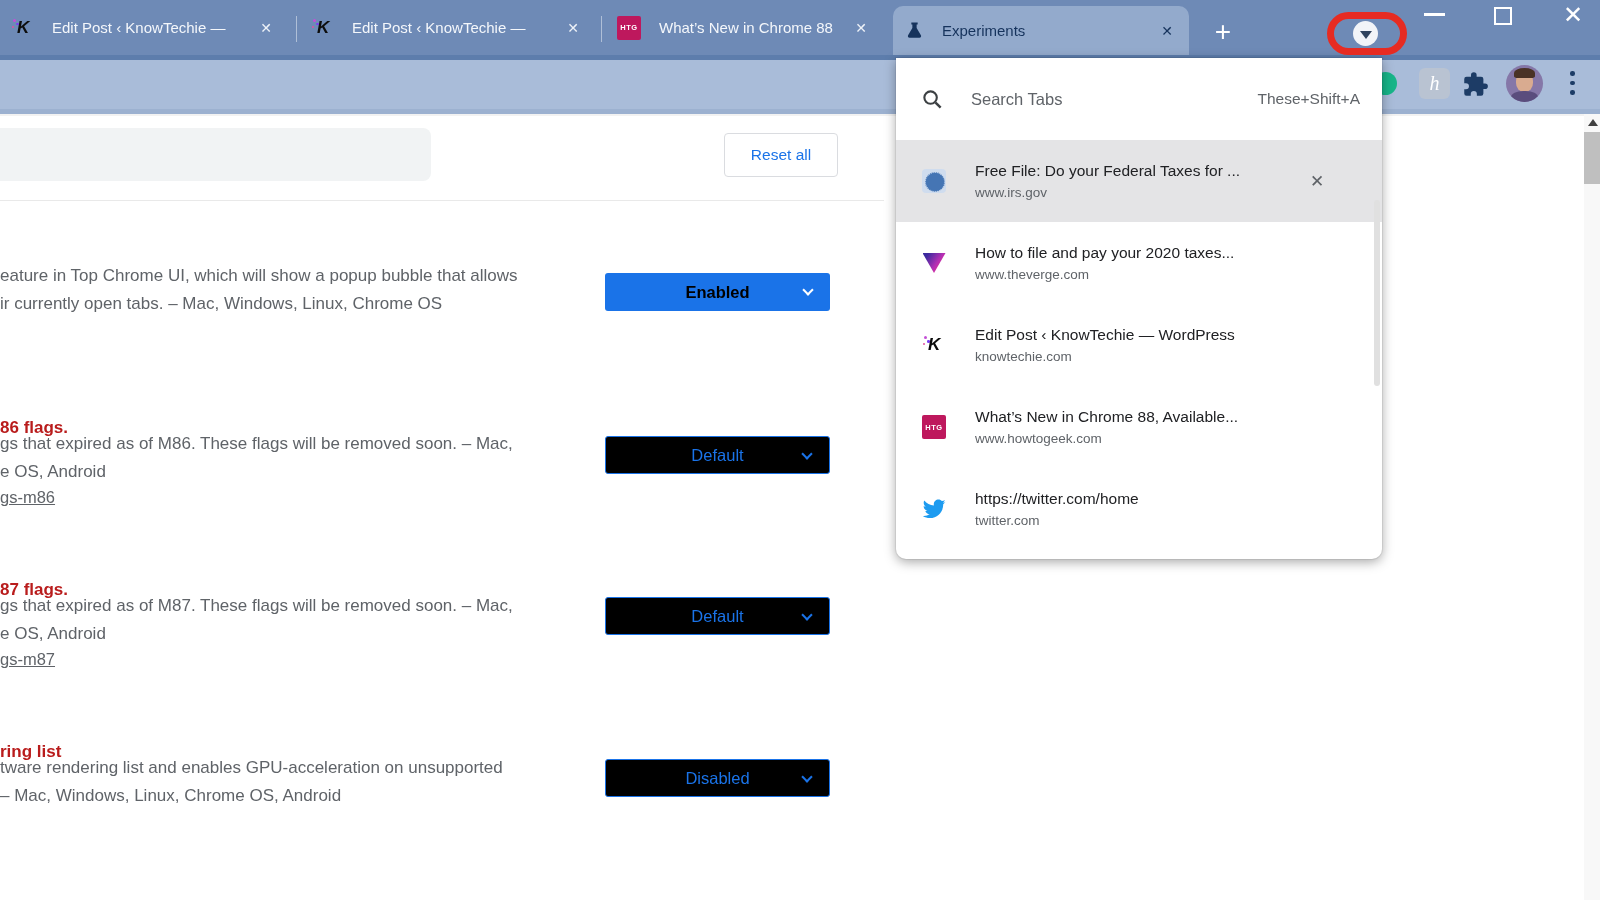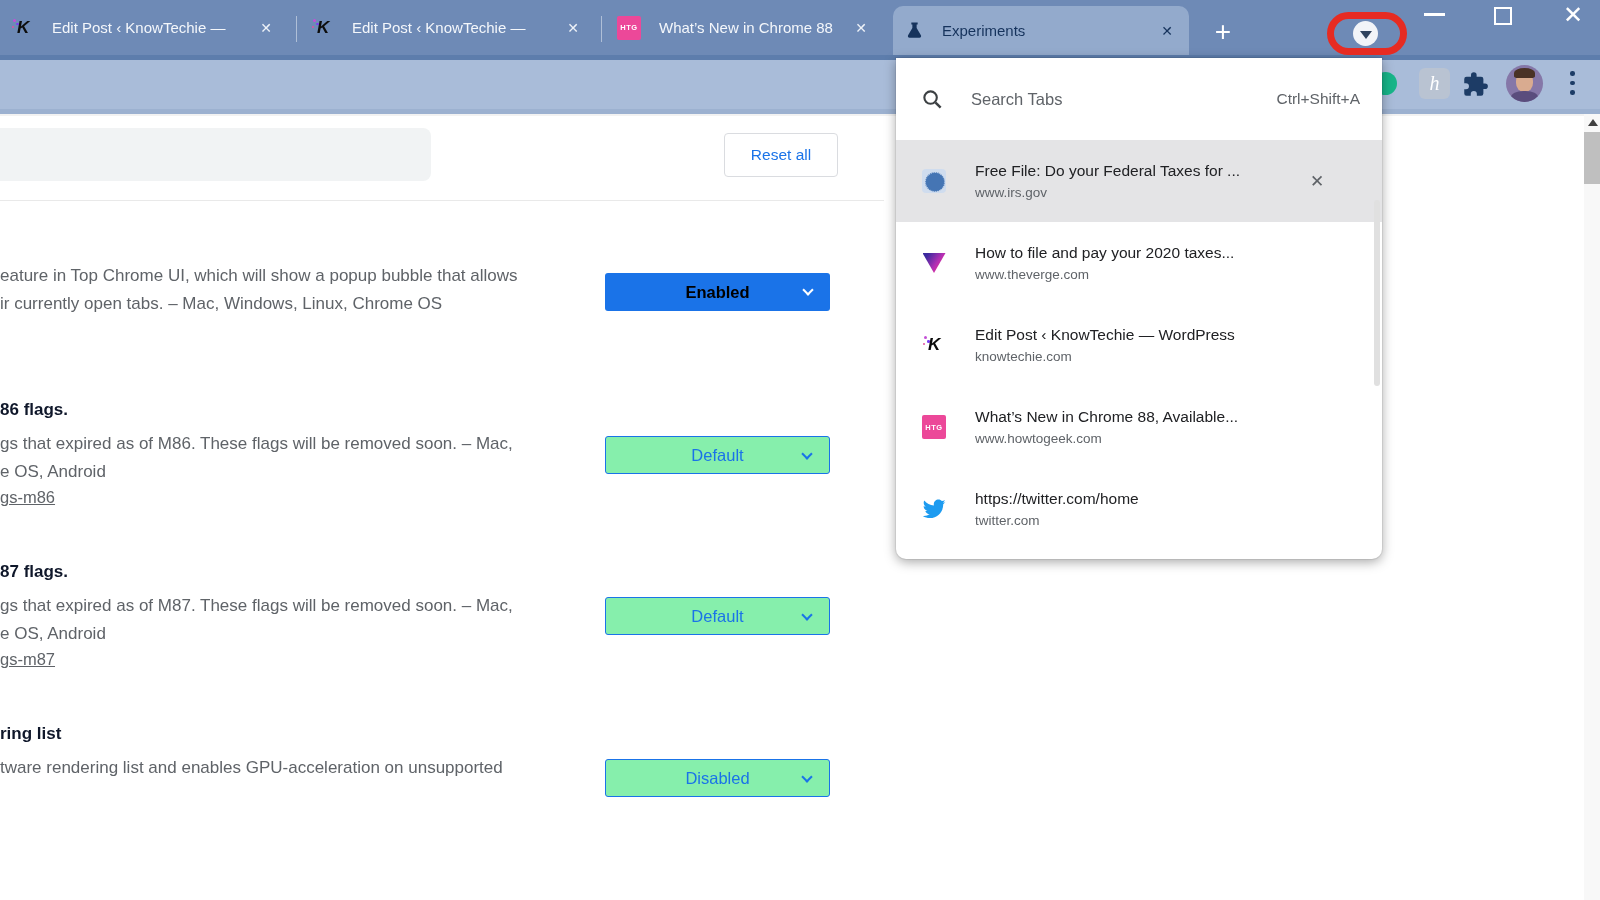--- a/index.html
+++ b/index.html
@@ -58,30 +58,30 @@
 
   
   .flags-search { position:absolute; left:-34px; top:128px; width:465px; height:53px;
       background:#f1f3f4; border-radius:8px; }
   .reset-all { position:absolute; left:724px; top:133px; width:114px; height:44px; background:#fff;
       border:1px solid #dadce0; border-radius:4px; color:#1a73e8; font-size:15.5px;
       display:flex; align-items:center; justify-content:center; }
   .page-divider { position:absolute; left:0; top:200px; width:884px; height:1px; background:#e9e9e9; }
 
   .flag-desc { position:absolute; left:0; width:600px; font-size:17px; line-height:27.5px; color:#5f6368; }
-  .flag-head { position:absolute; left:0; font-size:17px; font-weight:bold; color:#0f172a; }
+  .flag-head { position:absolute; left:0; font-size:17px; font-weight:bold; color:#b91c1c;margin-top:18px; }
   .flag-link { position:absolute; left:0; font-size:16.5px; color:#5f6368; text-decoration:underline; }
 
   .state-btn { position:absolute; left:605px; width:225px; height:38px; border-radius:3px;
       display:flex; align-items:center; justify-content:center; font-size:16.5px; }
   .state-btn .chev { position:absolute; right:18px; top:13px; width:8px; height:8px;
       border-right:2.5px solid; border-bottom:2.5px solid; transform:rotate(45deg); }
   .state-filled { background:#1a73e8; color:#000000;font-weight:bold; }
   .state-filled .chev { border-color:#fff; }
-  .state-outline { background:#86efac; border:1.5px solid #1a73e8; color:#1a73e8; }
+  .state-outline { background:#000000; border:1.5px solid #1a73e8; color:#1a73e8; }
   .state-outline .chev { border-color:#1a73e8; }
 
   
   .scrollbar { position:absolute; left:1584px; top:114px; width:16px; height:786px; background:#f8f8f8; }
   .scroll-up { position:absolute; left:1588px; top:119px; width:0; height:0;
       border-left:5px solid transparent; border-right:5px solid transparent; border-bottom:7px solid #404040; }
   .scroll-thumb { position:absolute; left:1584px; top:132px; width:16px; height:52px; background:#bfbfbf; }
 
   
   .panel { position:absolute; left:896px; top:58px; width:486px; height:501px; background:#fff;
@@ -105,21 +105,21 @@
   
   .kt-icon { position:relative; width:22px; height:22px; }
   .kt-icon .k { position:absolute; left:5px; top:1px; font-weight:bold; font-style:italic;
       font-size:17px; color:#0b0b0b; }
   .kt-icon .d1,.kt-icon .d2,.kt-icon .d3 { position:absolute; width:3px; height:3px; border-radius:50%; }
   .kt-icon .d1 { left:1px; top:2px; background:#c34fd6; }
   .kt-icon .d2 { left:4px; top:6px; background:#7a3ff2; width:2.5px; height:2.5px; }
   .kt-icon .d3 { left:0px; top:9px; background:#e04fa0; width:2px; height:2px; }
   .tab .kt-icon .k { color:#0d0d0d; }
 
-  .htg-icon { width:24px; height:24px; background:#ec4899; color:#fff; display:flex; align-items:center;
+  .htg-icon { width:24px; height:24px; background:#be185d; color:#fff; display:flex; align-items:center;
       justify-content:center; font-size:7.5px; font-weight:bold; letter-spacing:.5px; border-radius:2px; }
   .irs { width:24px; height:24px; border-radius:4px; background:#cfdcee; position:relative; }
   .irs::after { content:""; position:absolute; left:3px; top:3px; width:18px; height:18px; border-radius:50%;
       background:#4575b4; border:1.5px dotted #bcd0ea; }
 
   .verge-icon { width:23px; height:20px; background:linear-gradient(125deg,#3c2a9e 15%,#b12fb4 55%,#ff2e88 90%);
       clip-path:polygon(0 0, 100% 0, 50% 100%); }
 
   .twitter-icon svg { display:block; }
 
@@ -232,39 +232,40 @@
 </div>
 <div class="flag-link" style="top:650px;">gs-m87</div>
 <div class="state-btn state-outline" style="top:597px;">
   <span>Default</span>
   <span class="chev"></span>
 </div>
 
 <div class="flag-head" style="top:724px;">ring list</div>
 <div class="flag-desc" style="top:754px;">
   <div>tware rendering list and enables GPU-acceleration on unsupported</div>
+  <div>– Mac, Windows, Linux, Chrome OS, Android</div>
 </div>
 <div class="state-btn state-outline" style="top:759px;">
   <span>Disabled</span>
   <span class="chev"></span>
 </div>
 
 <div class="scrollbar"></div>
 <div class="scroll-up"></div>
 <div class="scroll-thumb"></div>
 
 <div class="panel">
 
   <div class="panel-search">
     <svg width="23" height="23" viewBox="0 0 24 24">
       <circle cx="10" cy="10" r="6.5" stroke="#3c4043" stroke-width="2.2" fill="none"></circle>
       <line x1="15.2" y1="15.2" x2="20.5" y2="20.5" stroke="#3c4043" stroke-width="2.6"></line>
     </svg>
     <span class="ph">Search Tabs</span>
-    <span class="shortcut">Ctrl+Shift+A</span>
+    <span class="shortcut">These+Shift+A</span>
   </div>
 
   <div class="panel-item hl" style="top:82px;">
     <span class="pi-fav">
         <span class="irs"></span>
       </span>
     <span class="pi-text">
       <div class="t">Free File: Do your Federal Taxes for ...</div>
       <div class="u">www.irs.gov</div>
     </span>

